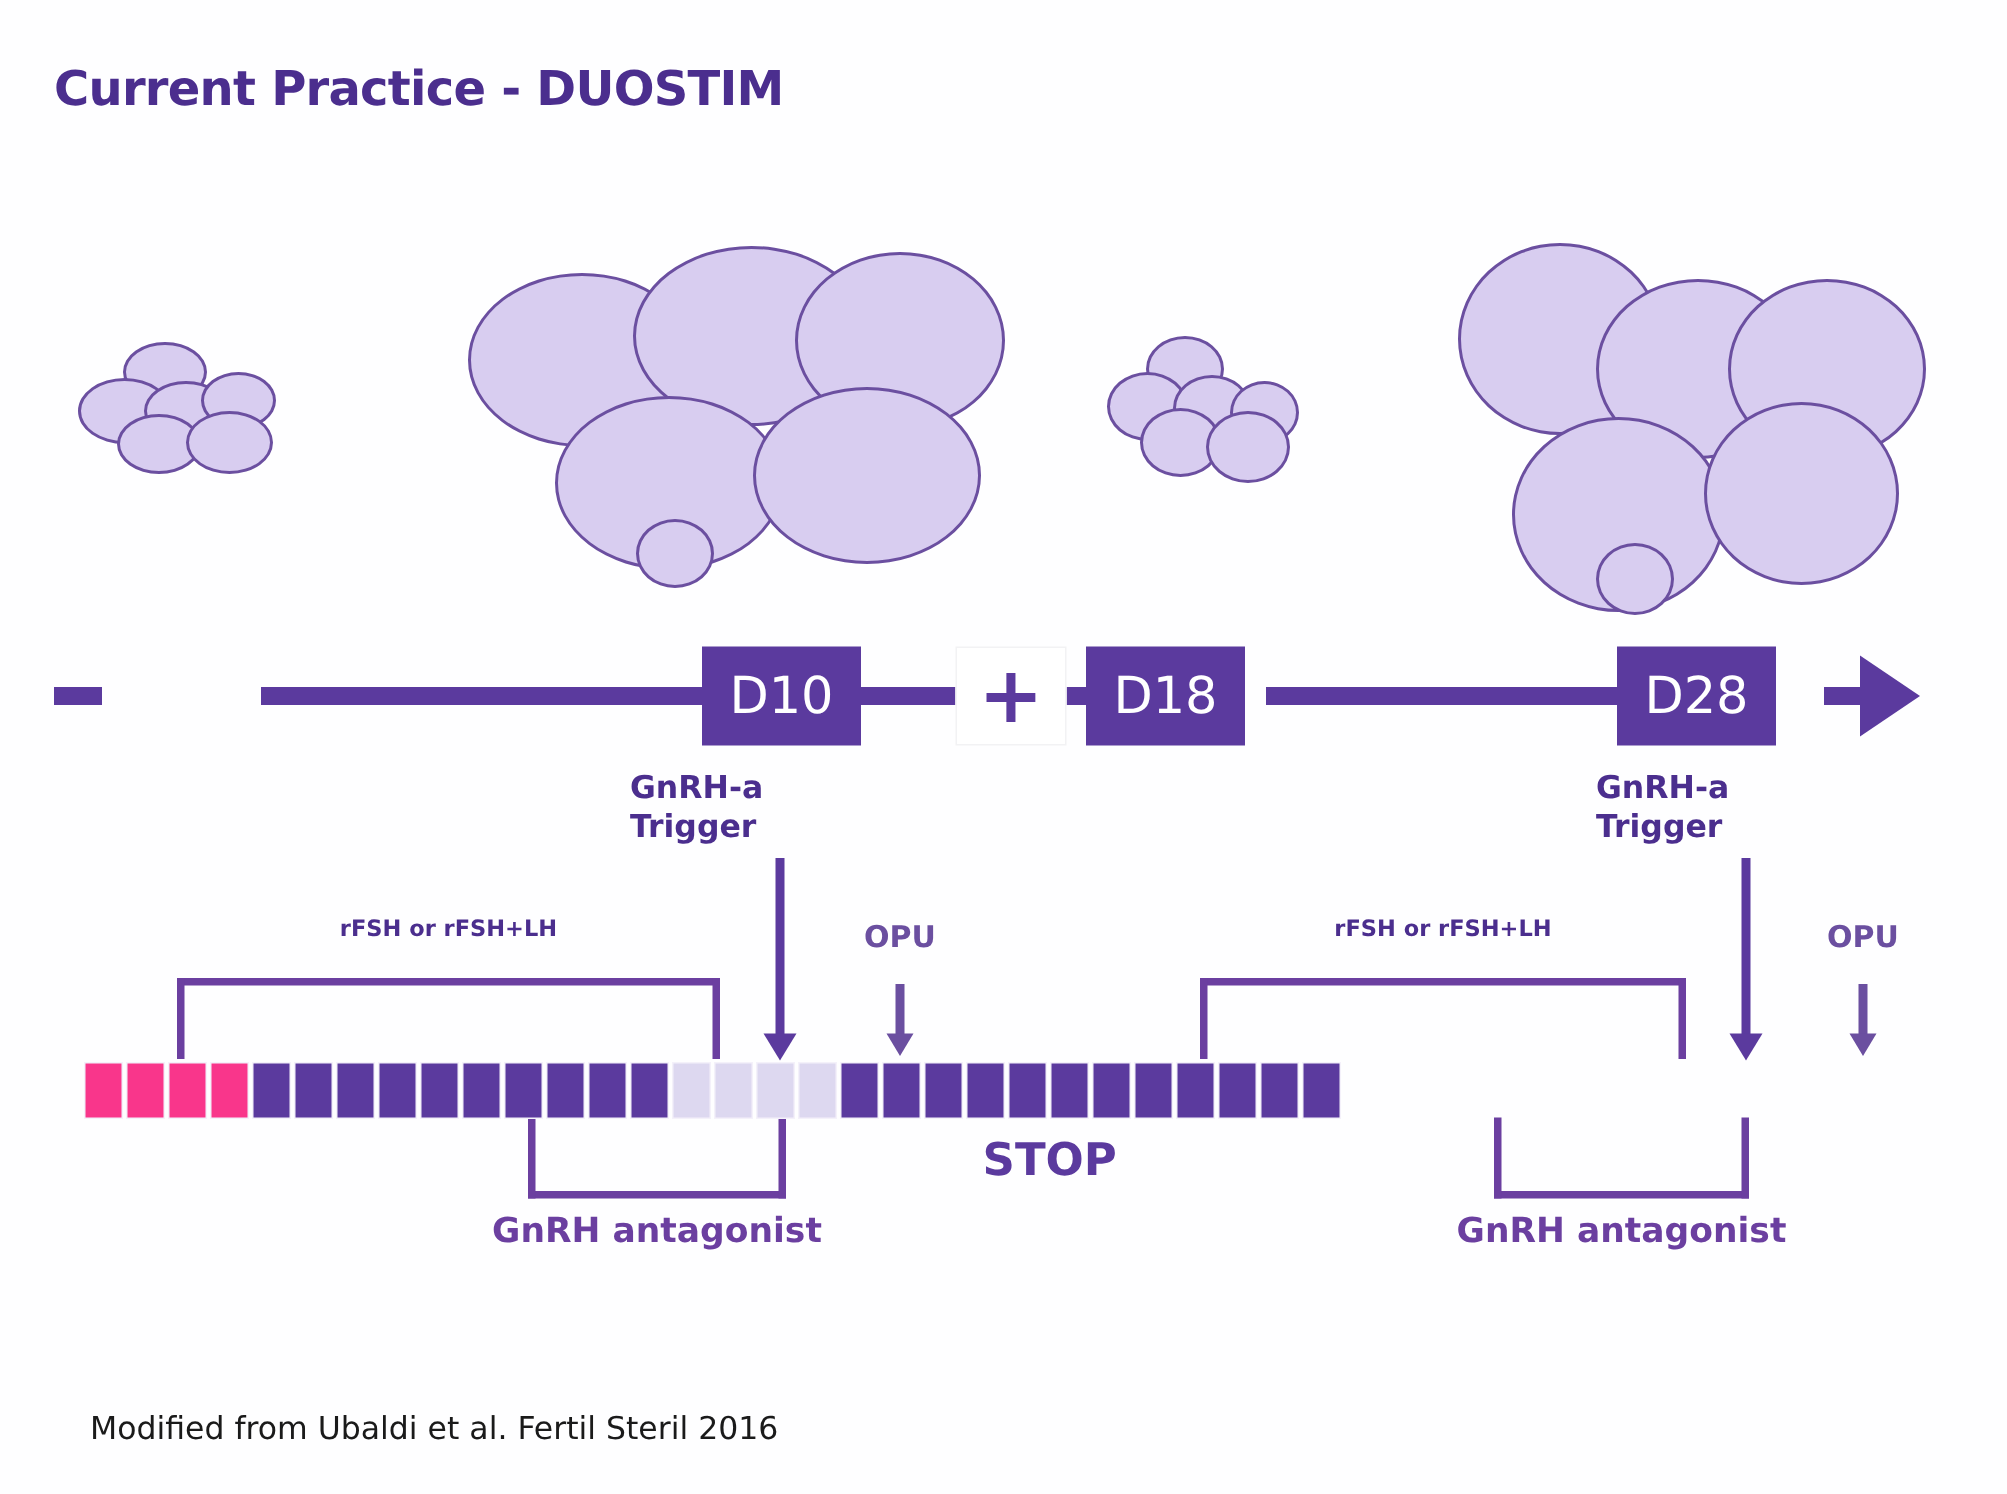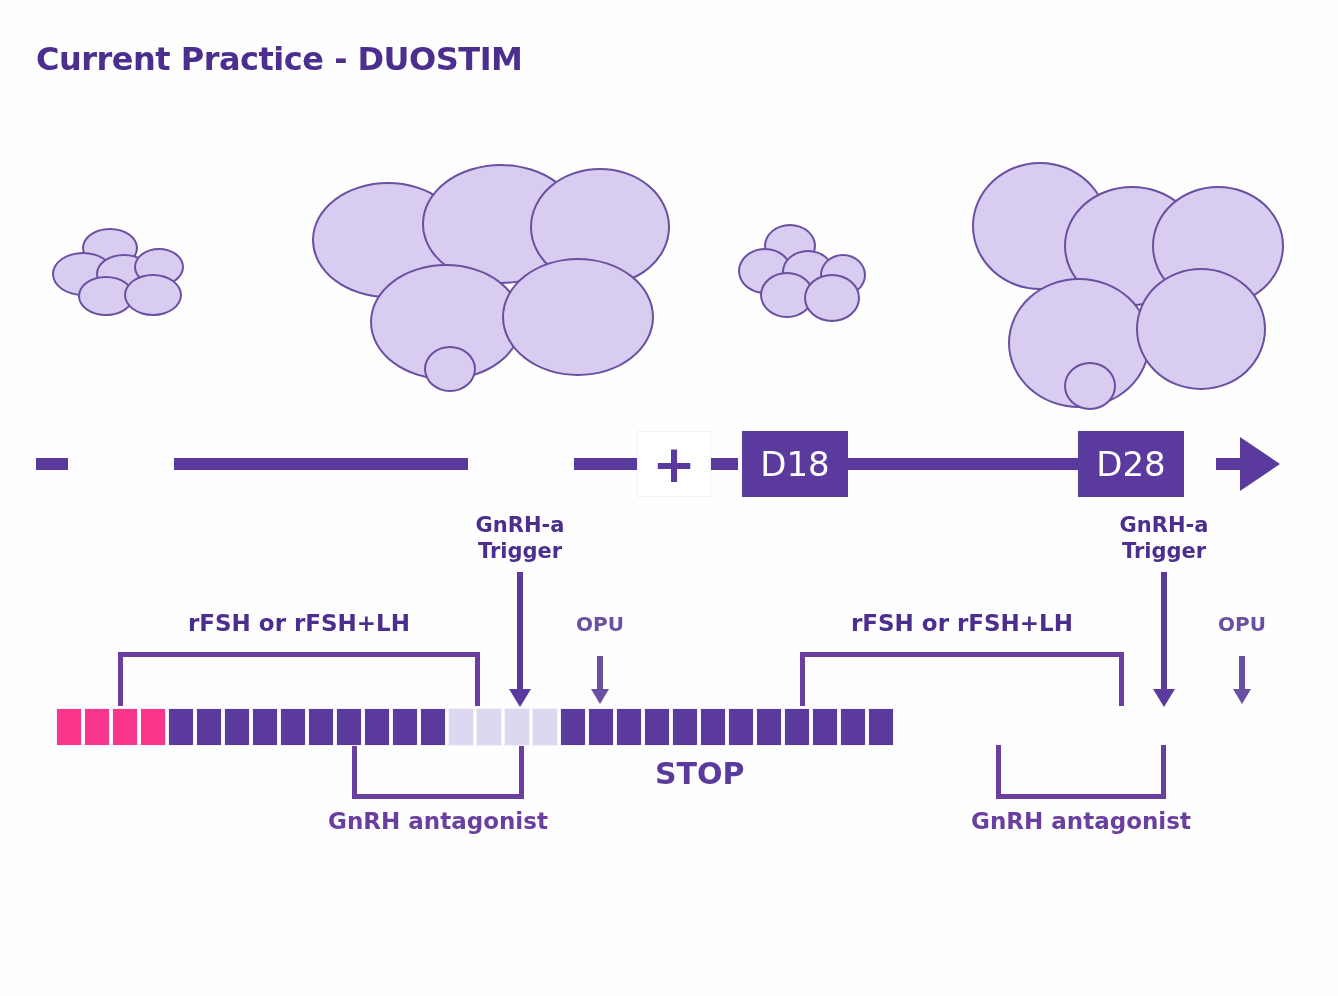--- a/index.html
+++ b/index.html
@@ -71,21 +71,21 @@
     top: 22px;
     width: 0; height: 0;
     border-top: 27px solid transparent;
     border-bottom: 27px solid transparent;
     border-left: 40px solid #5b3a9e;
   }
 
   
   .trigger-label {
     position: absolute;
-    text-align: center;
+    text-align: left;
     color: #4b2e8e;
     font-size: 21px;
     font-weight: bold;
     line-height: 1.25;
     white-space: nowrap;
   }
   .trigger-arrow {
     position: absolute;
     width: 6px;
     background: #5b3a9e;
@@ -134,21 +134,21 @@
   }
   .bracket-bottom {
     position: absolute;
     border: 5px solid #6b3fa0;
     border-top: none;
     height: 54px;
   }
   .fsh-label {
     position: absolute;
     color: #4b2e8e;
-    font-size: 23px;
+    font-size: 15px;
     font-weight: bold;
     white-space: nowrap;
     text-align: center;
   }
   .antag-label {
     position: absolute;
     color: #6b3fa0;
     font-size: 23px;
     font-weight: bold;
     white-space: nowrap;
@@ -228,21 +228,22 @@
       </div>
     </div>
 
   <div id="timeline">
       <div class="tl-line" style="left: 36px; width: 32px;"></div>
       <div class="tl-line" style="left: 174px; width: 294px;"></div>
       <div class="tl-line" style="left: 574px; width: 63px;"></div>
       <div class="tl-line" style="left: 711px; width: 27px;"></div>
       <div class="tl-line" style="left: 844px; width: 266px;"></div>
       <div class="tl-line" style="left: 1216px; width: 24px;"></div>
-      <div class="day-box" style="left: 742px; width: 106px; text-align: right;">D18</div>
+      <div class="day-box" style="left: 468px; width: 106px;">D10</div>
+      <div class="day-box" style="left: 724px; width: 106px; text-align: right;">D18</div>
       <div class="day-box" style="left: 1078px; width: 106px;">D28</div>
       <div class="plus-box" style="left: 637px;">+</div>
       <div class="tl-arrow" style="left: 1240px;"></div>
     </div>
 
   <div id="triggers">
       <div class="trigger-label" style="left: 420px; top: 512px; width: 200px;">
         <div>GnRH-a</div>
         <div>Trigger</div>
       </div>
@@ -303,14 +304,15 @@
       <div class="sq dark" style="left: 728px; width: 26px;"></div>
       <div class="sq dark" style="left: 756px; width: 26px;"></div>
       <div class="sq dark" style="left: 784px; width: 26px;"></div>
       <div class="sq dark" style="left: 812px; width: 26px;"></div>
       <div class="sq dark" style="left: 840px; width: 26px;"></div>
       <div class="sq dark" style="left: 868px; width: 26px;"></div>
     </div>
 
   <div id="stop-label" style="left: 655px; top: 756px;">STOP</div>
 
+  <div id="footer-note">Modified from Ubaldi et al. Fertil Steril 2016</div>
 
 </div>
 
 </body></html>

